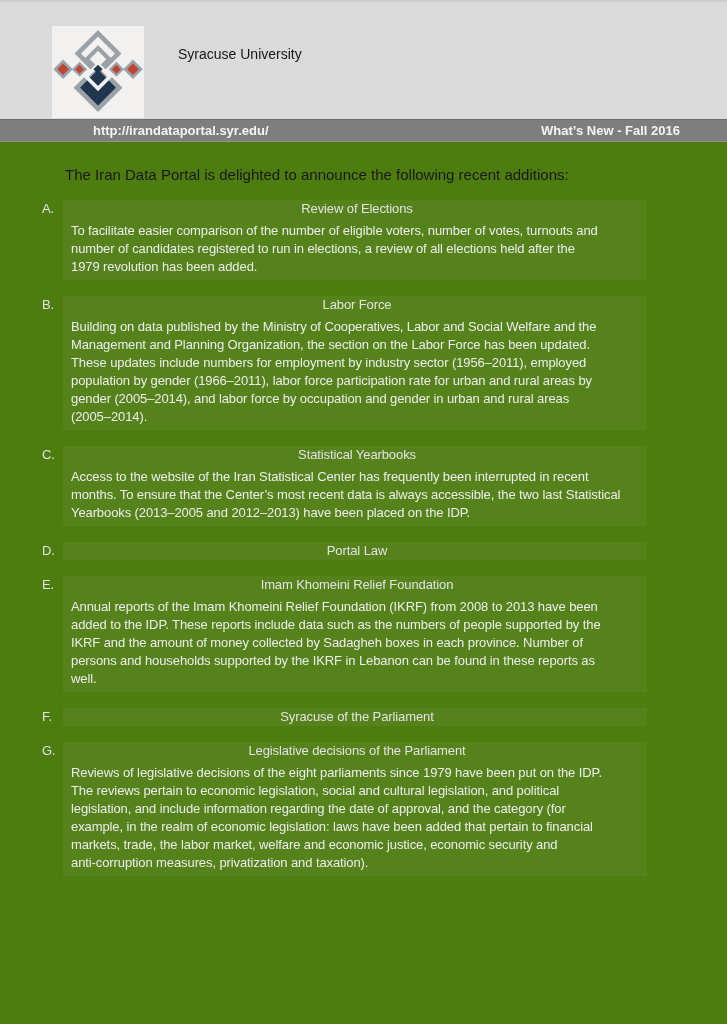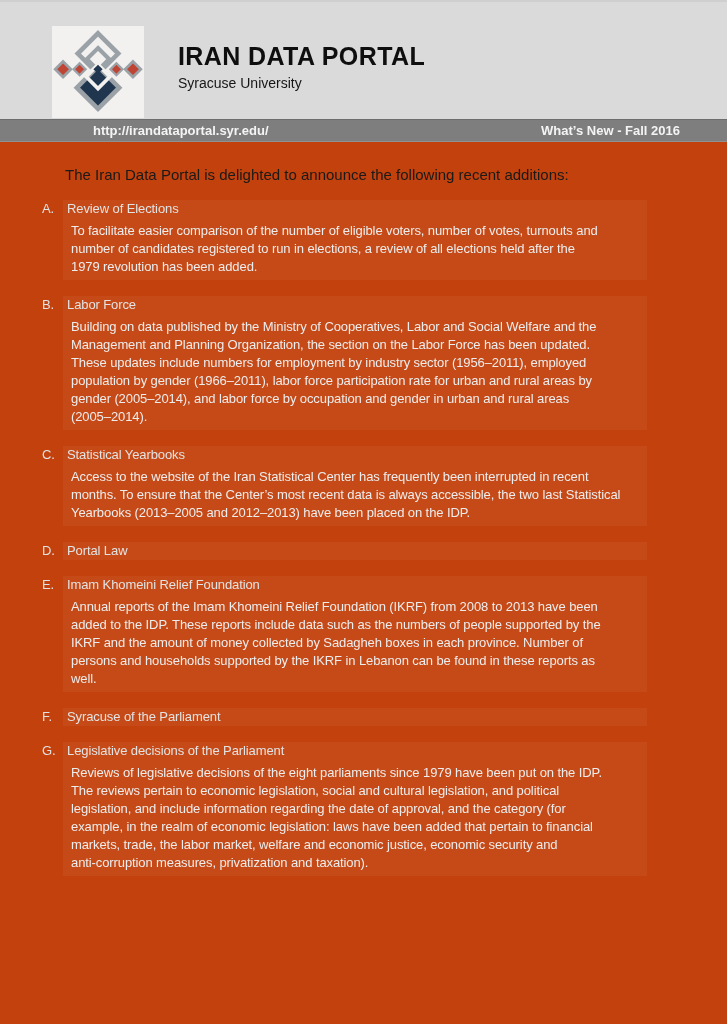--- a/index.html
+++ b/index.html
@@ -36,41 +36,41 @@
     border-bottom: 1px solid #919191;
     box-sizing: border-box;
     display: flex; justify-content: space-between; align-items: center;
     padding: 0 47px 0 45px;
   }
   .urlbar span { color: #f4f4f4; font-size: 13px; font-weight: bold; }
   .urlbar .url { cursor: pointer; padding-left: 48px; }
   
   .content {
     flex: 1;
-    background: #c2410c;
+    background: #4d7c0f;
     padding: 24px 80px 0 42px;
     box-sizing: border-box;
   }
   .intro {
     margin: 0 0 17px 23px;
     font-size: 15px; color: #1a1a1a;
   }
   .item {
     display: flex;
     margin-bottom: 16px;
     font-size: 13px; line-height: 18px;
     letter-spacing: -0.1px;
   }
   .item-label { width: 21px; flex: none; color: #e3e3e3; }
   .item-content {
     flex: 1;
     background: rgba(255,255,255,0.05);
     padding-left: 4px;
   }
-  .item-title { color: #e3e3e3; display: block; }
+  .item-title { color: #e3e3e3; display: block; text-align: center; }
   .item-body {
     margin: 4px; color: #ededed;
     white-space: pre-line;
   }
 </style>
 </head>
 <body>
 
 <div class="page">
 
@@ -86,21 +86,20 @@
         <path d="M50 42 L63 55 L50 68 L37 55 Z" fill="none" stroke="#f2f1ef" stroke-width="4"></path>
 
         <path d="M12 38.5 L20.5 47 L12 55.5 L3.5 47 Z" fill="#c04433" stroke="#9aa1a7" stroke-width="3"></path>
         <path d="M30 40.5 L36.5 47 L30 53.5 L23.5 47 Z" fill="#c04433" stroke="#9aa1a7" stroke-width="2.5"></path>
         <path d="M50 42 L55 47 L50 52 L45 47 Z" fill="#20354e"></path>
         <path d="M70 40.5 L76.5 47 L70 53.5 L63.5 47 Z" fill="#c04433" stroke="#9aa1a7" stroke-width="2.5"></path>
         <path d="M88 38.5 L96.5 47 L88 55.5 L79.5 47 Z" fill="#c04433" stroke="#9aa1a7" stroke-width="3"></path>
       </svg>
     </div>
     <div class="brand">
-      <h1 class="brand-title">IRAN DATA PORTAL</h1>
       <div class="brand-sub">Syracuse University</div>
     </div>
   </header>
 
   <div class="urlbar">
     <span class="url">http://irandataportal.syr.edu/</span>
     <span class="edition">What’s New - Fall 2016</span>
   </div>
 
   <main class="content">

